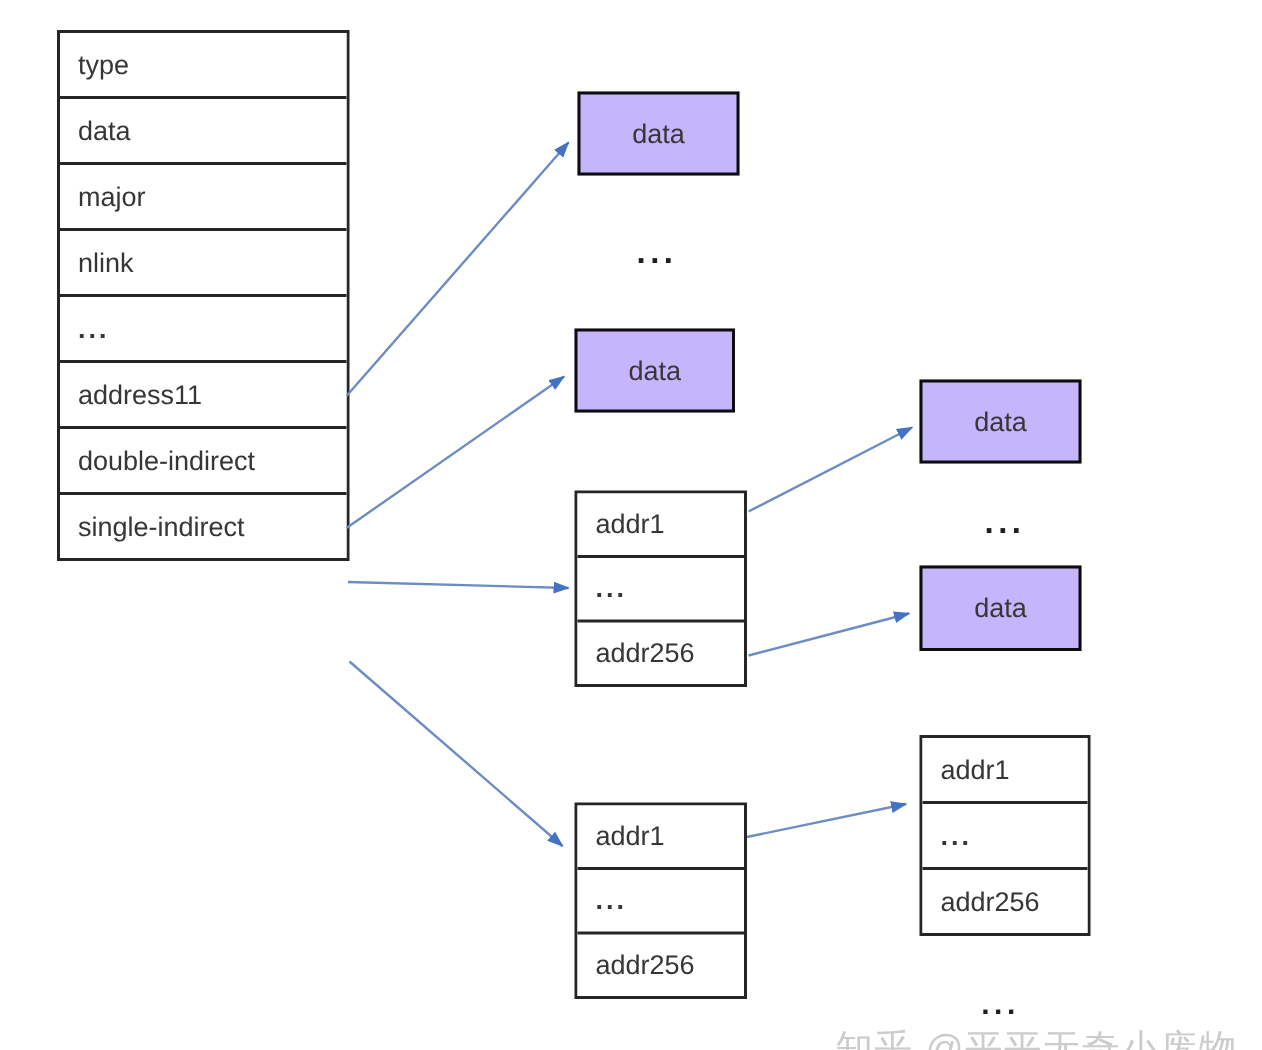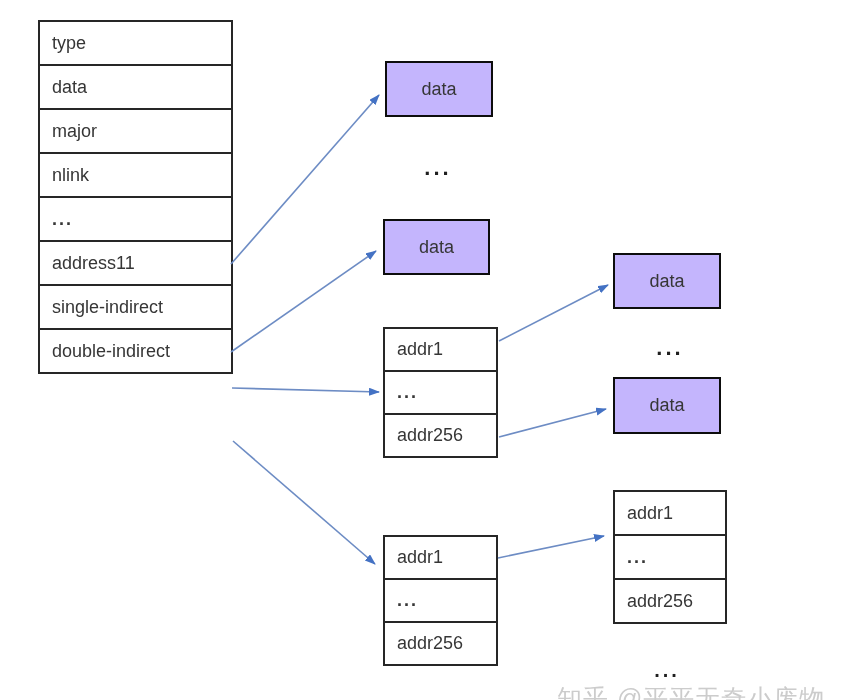--- a/index.html
+++ b/index.html
@@ -60,24 +60,24 @@
     <div class="row">
         <span>nlink</span>
       </div>
     <div class="row">
         <span style="font-weight:700; letter-spacing:2px;">...</span>
       </div>
     <div class="row">
         <span>address11</span>
       </div>
     <div class="row">
-        <span>single-indirect</span>
+        <span>double-indirect</span>
       </div>
     <div class="row">
-        <span>double-indirect</span>
+        <span>single-indirect</span>
       </div>
   </div>
 
   <div class="abs dbox" style="left:385px; top:61px; width:108px; height:56px;">
     <span>data</span>
   </div>
 
   <div class="abs dots" style="left:408px; top:158px; width:60px;">...</div>
 
   <div class="abs dbox" style="left:383px; top:219px; width:107px; height:56px;">

